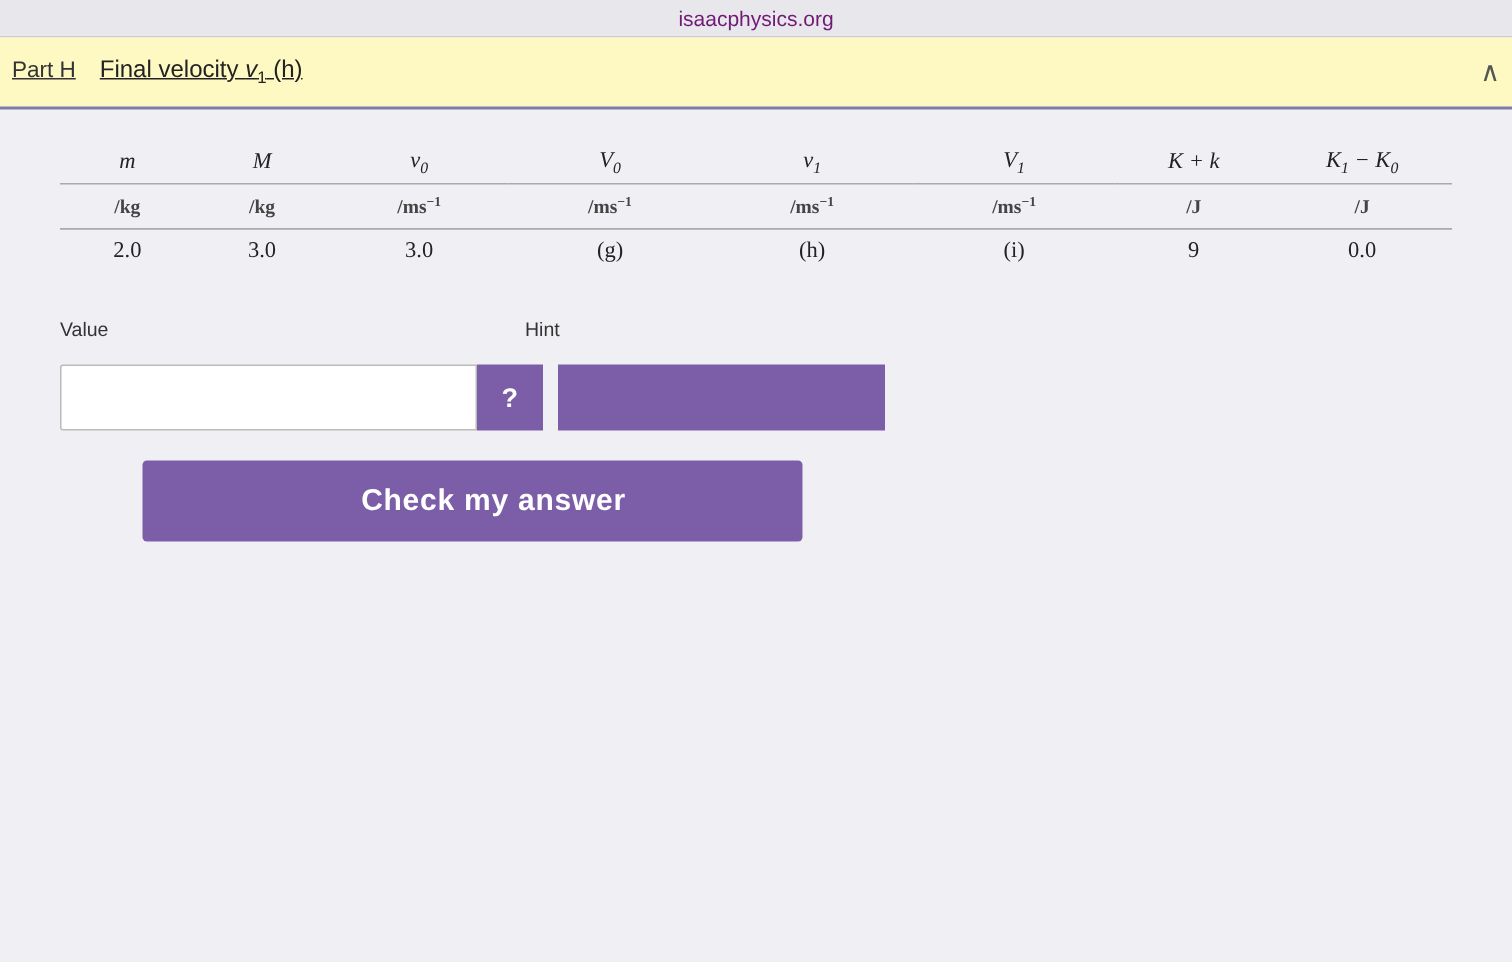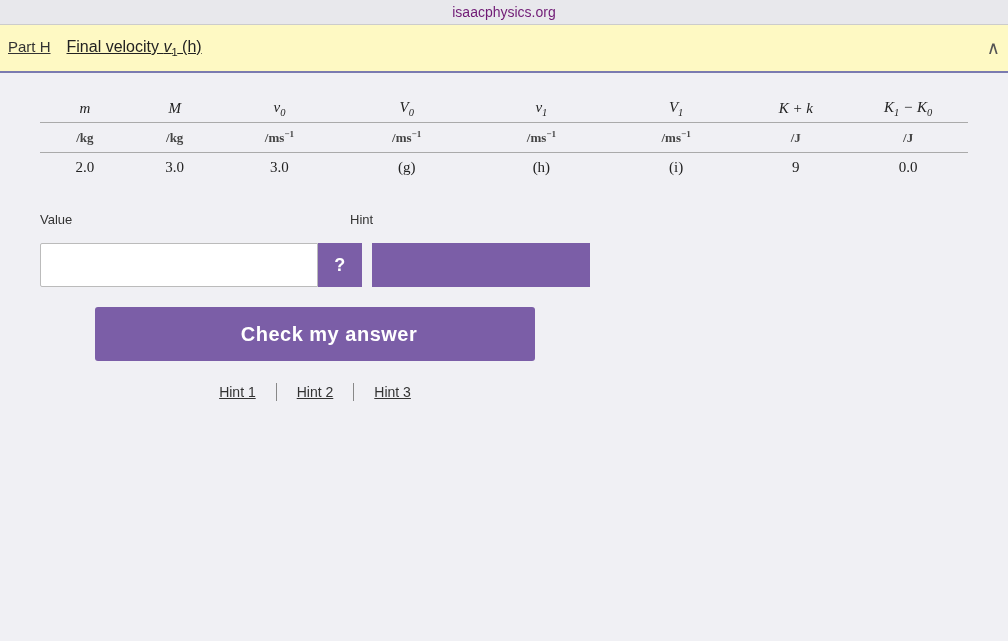--- a/index.html
+++ b/index.html
@@ -304,23 +304,16 @@
       </div>
 
       <div class="inputs-row">
         <input class="value-input" type="text" placeholder="" style="">
         <button class="question-btn">?</button>
         <div class="units-input"></div>
       </div>
 
       <button class="check-btn">Check my answer</button>
 
-      <div class="hints-row">
-        <button class="hint-link">Hint 1</button>
-        <div class="hint-divider"></div>
-        <button class="hint-link">Hint 2</button>
-        <div class="hint-divider"></div>
-        <button class="hint-link">Hint 3</button>
-      </div>
 
     </div>
   </div>
 </div>
 
 </body></html>

